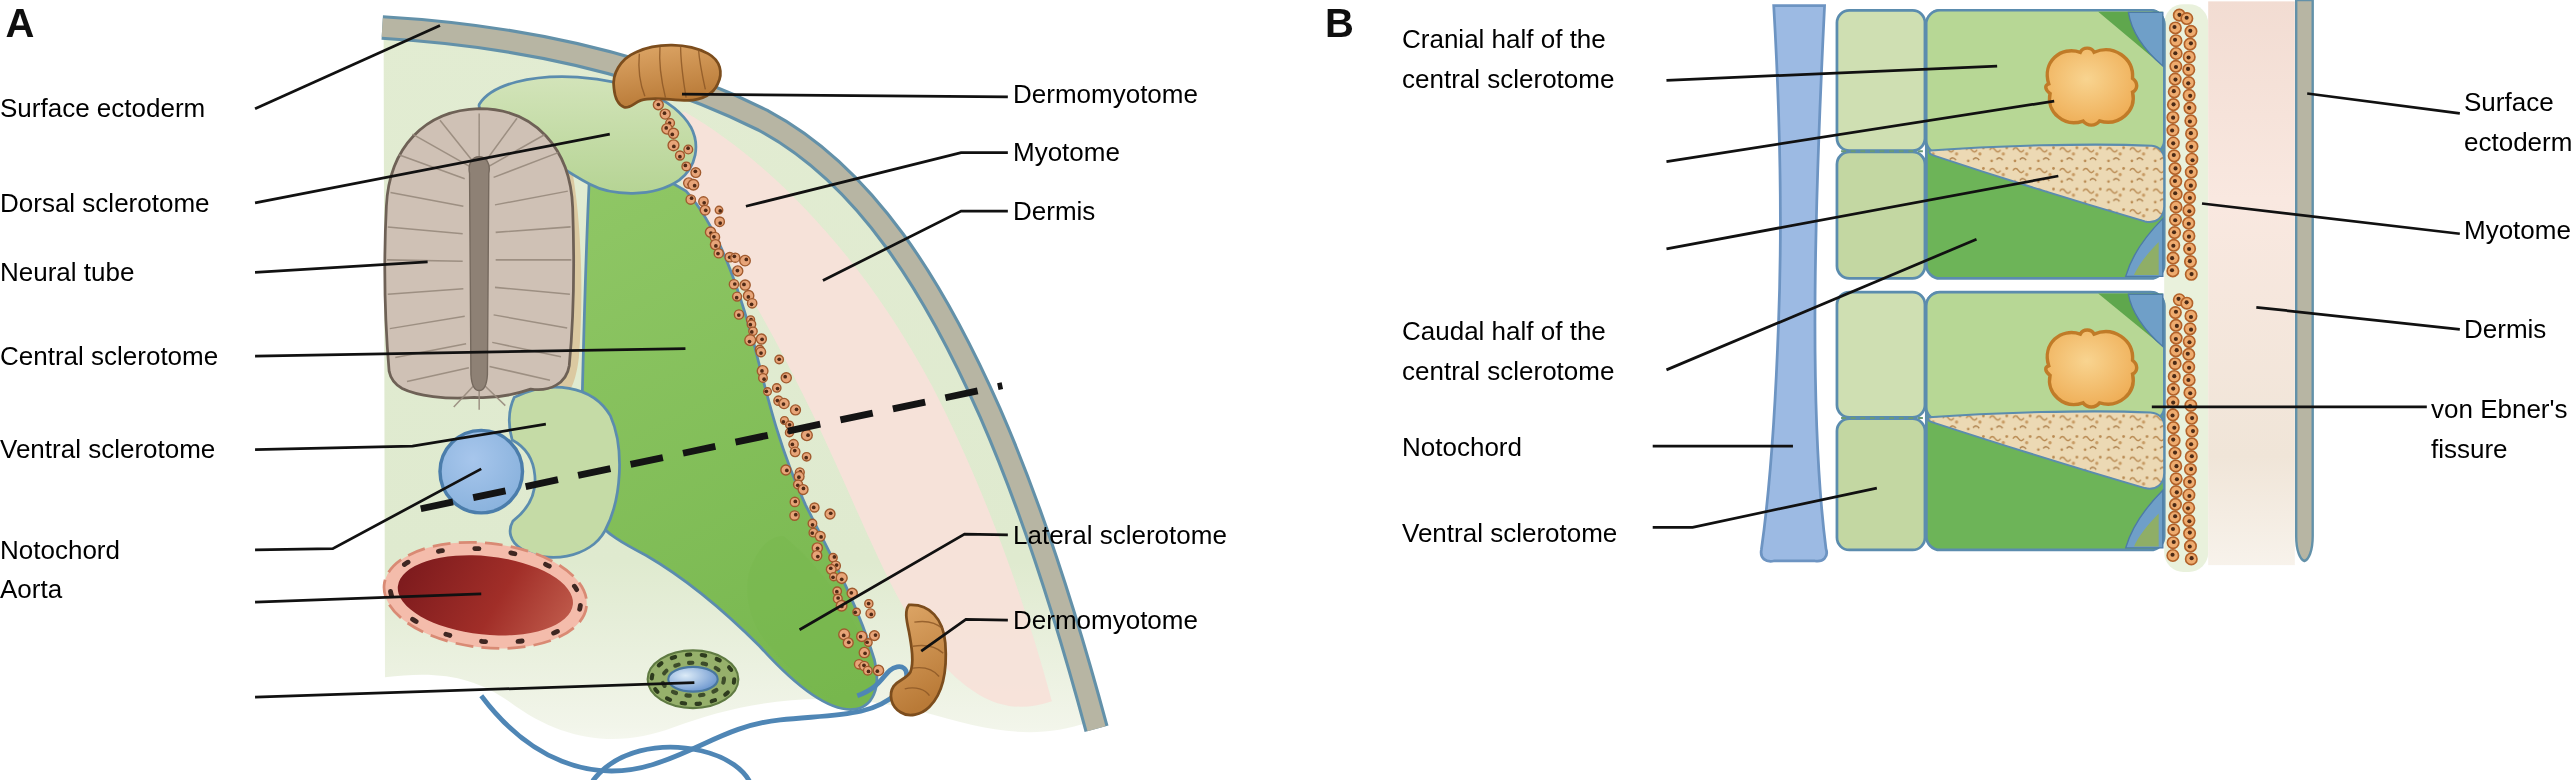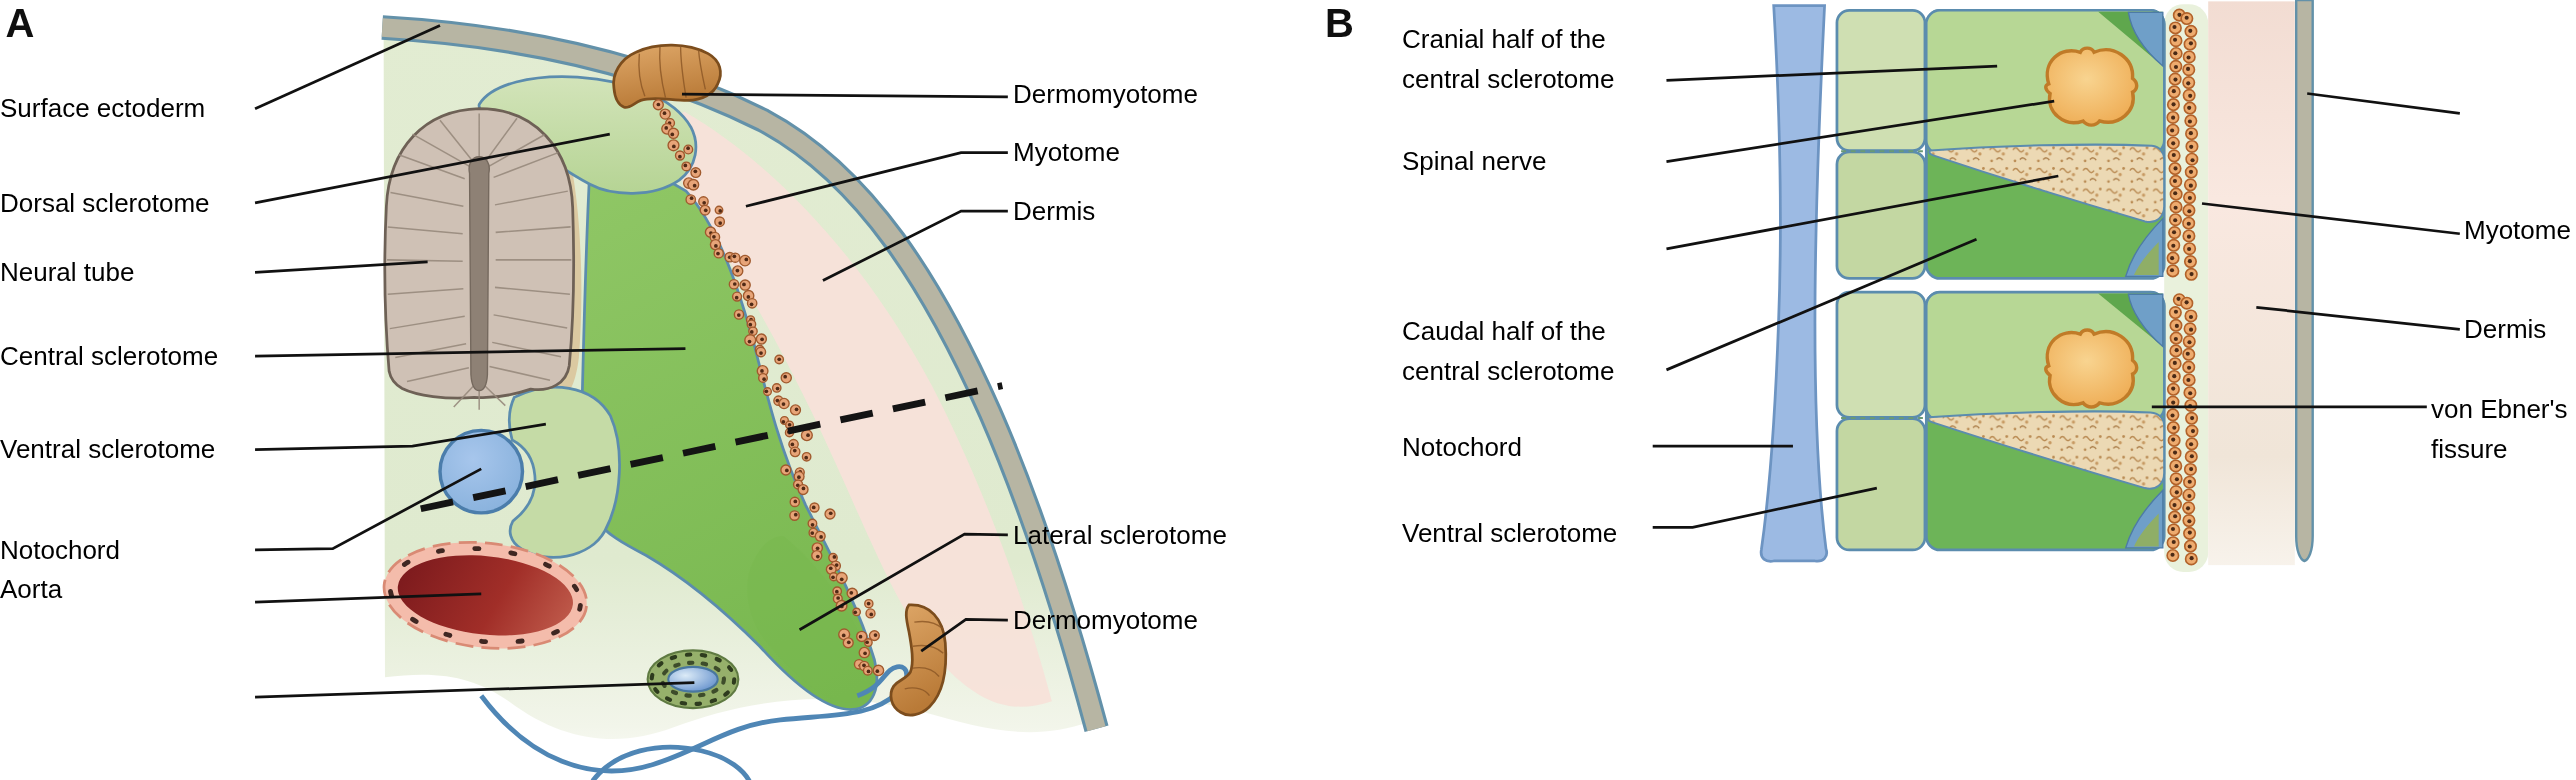--- a/index.html
+++ b/index.html
@@ -632,25 +632,26 @@
 <div class="lbl r" style="left:0;width:250px;top:570px">Aorta</div>
 
 <div class="lbl" style="left:1013px;top:75px">Dermomyotome</div>
 <div class="lbl" style="left:1013px;top:133px">Myotome</div>
 <div class="lbl" style="left:1013px;top:192px">Dermis</div>
 <div class="lbl" style="left:1013px;top:516px">Lateral sclerotome</div>
 <div class="lbl" style="left:1013px;top:601px">Dermomyotome</div>
 
 <div class="lbl r lh2" style="left:1402px;width:263px;top:18.6px">Cranial half of the
 central sclerotome</div>
-<div class="lbl r" style="left:1402px;width:263px;top:142px">Spinal nerve</div>
 <div class="lbl r lh2" style="left:1402px;width:263px;top:311px">Caudal half of the
 central sclerotome</div>
 <div class="lbl r" style="left:1402px;width:263px;top:428px">Notochord</div>
 <div class="lbl r" style="left:1402px;width:263px;top:514px">Ventral sclerotome</div>
 
+<div class="lbl lh2" style="left:2464px;top:82px">Surface
+ectoderm</div>
 <div class="lbl" style="left:2464px;top:211px">Myotome</div>
 <div class="lbl" style="left:2464px;top:310px">Dermis</div>
 <div class="lbl lh2" style="left:2431px;top:389px">von Ebner's
 fissure</div>
 
 </div>
 
 
 </body></html>

